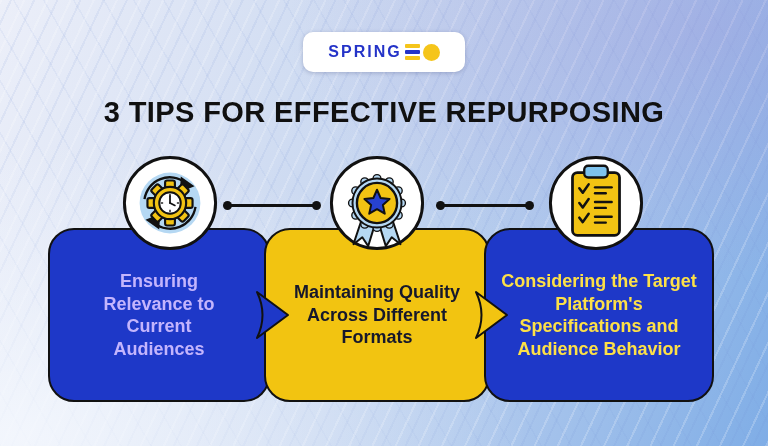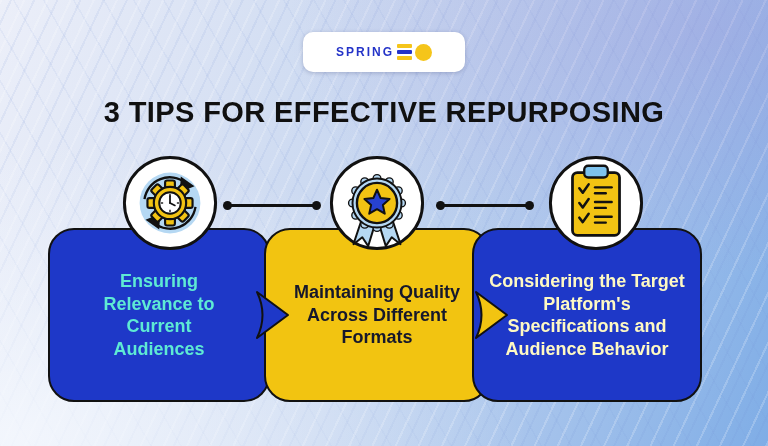--- a/index.html
+++ b/index.html
@@ -20,21 +20,21 @@
   }
 
   
   .logo-pill {
     position: absolute; left: 303px; top: 32px; width: 162px; height: 40px;
     background: #ffffff; border-radius: 10px;
     display: flex; align-items: center; justify-content: center;
     box-shadow: 0 1px 4px rgba(30,40,90,0.25);
   }
   .logo-text {
-    color: #2433c8; font-size: 12px; font-weight: 800; letter-spacing: 2px;
+    color: #2433c8; font-size: 16px; font-weight: 800; letter-spacing: 2px;
   }
   .logo-z { display: inline-flex; flex-direction: column; gap: 2px; width: 15px; height: 16px; margin-left: 3px; }
   .logo-z span { display: block; height: 4px; border-radius: 1px; }
   .logo-z .bar-yellow { background: #f5c51a; }
   .logo-z .bar-blue { background: #2433c8; }
   .logo-o { width: 17px; height: 17px; border-radius: 50%; background: #f5c51a; margin-left: 3px; }
 
   
   .title {
     position: absolute; top: 96px; left: 0; width: 768px;
@@ -63,23 +63,23 @@
   .connector::before { left: -4px; }
   .connector::after { right: -4px; }
 
   
   .card {
     position: absolute; top: 228px; height: 174px;
     border: 2.5px solid #111; border-radius: 26px;
     display: flex; align-items: center; justify-content: center;
     text-align: center; font-weight: 700; font-size: 18px; line-height: 1.25;
   }
-  .card-1 { left: 48px;  width: 222px; background: #1e38c8; color: #5eead4; z-index: 1; }
+  .card-1 { left: 48px;  width: 222px; background: #1e38c8; color: #c4b5fd; z-index: 1; }
   .card-2 { left: 264px; width: 226px; background: #f2c411; color: #16182c; z-index: 2; }
-  .card-3 { left: 472px; width: 230px; background: #1e38c8; color: #fef9c3; z-index: 3; }
+  .card-3 { left: 484px; width: 230px; background: #1e38c8; color: #fde047; z-index: 3; }
   .card-1 .card-label { max-width: 155px; }
   .card-2 .card-label { max-width: 175px; text-align: center; }
   .card-3 .card-label { max-width: 205px; }
 
   
   .junction { position: absolute; top: 290px; width: 36px; height: 50px; z-index: 6; }
   .junction.j1 { left: 255px; }
   .junction.j2 { left: 474px; }
 </style>
 </head>

